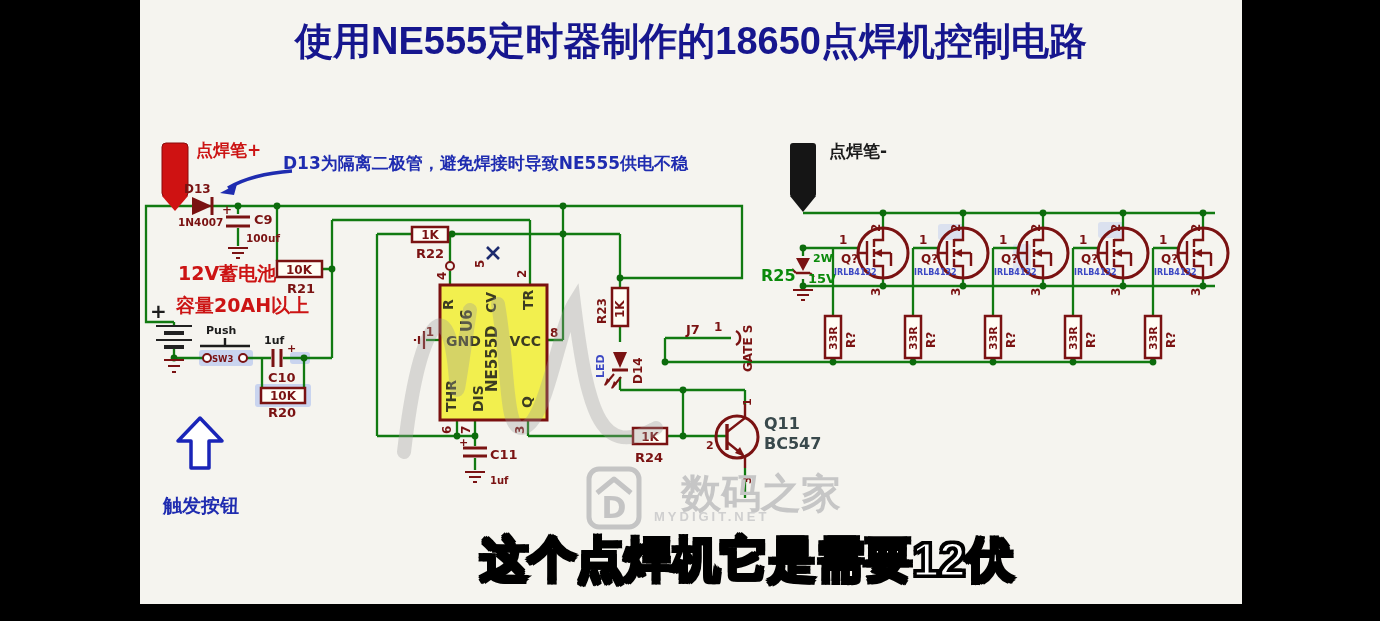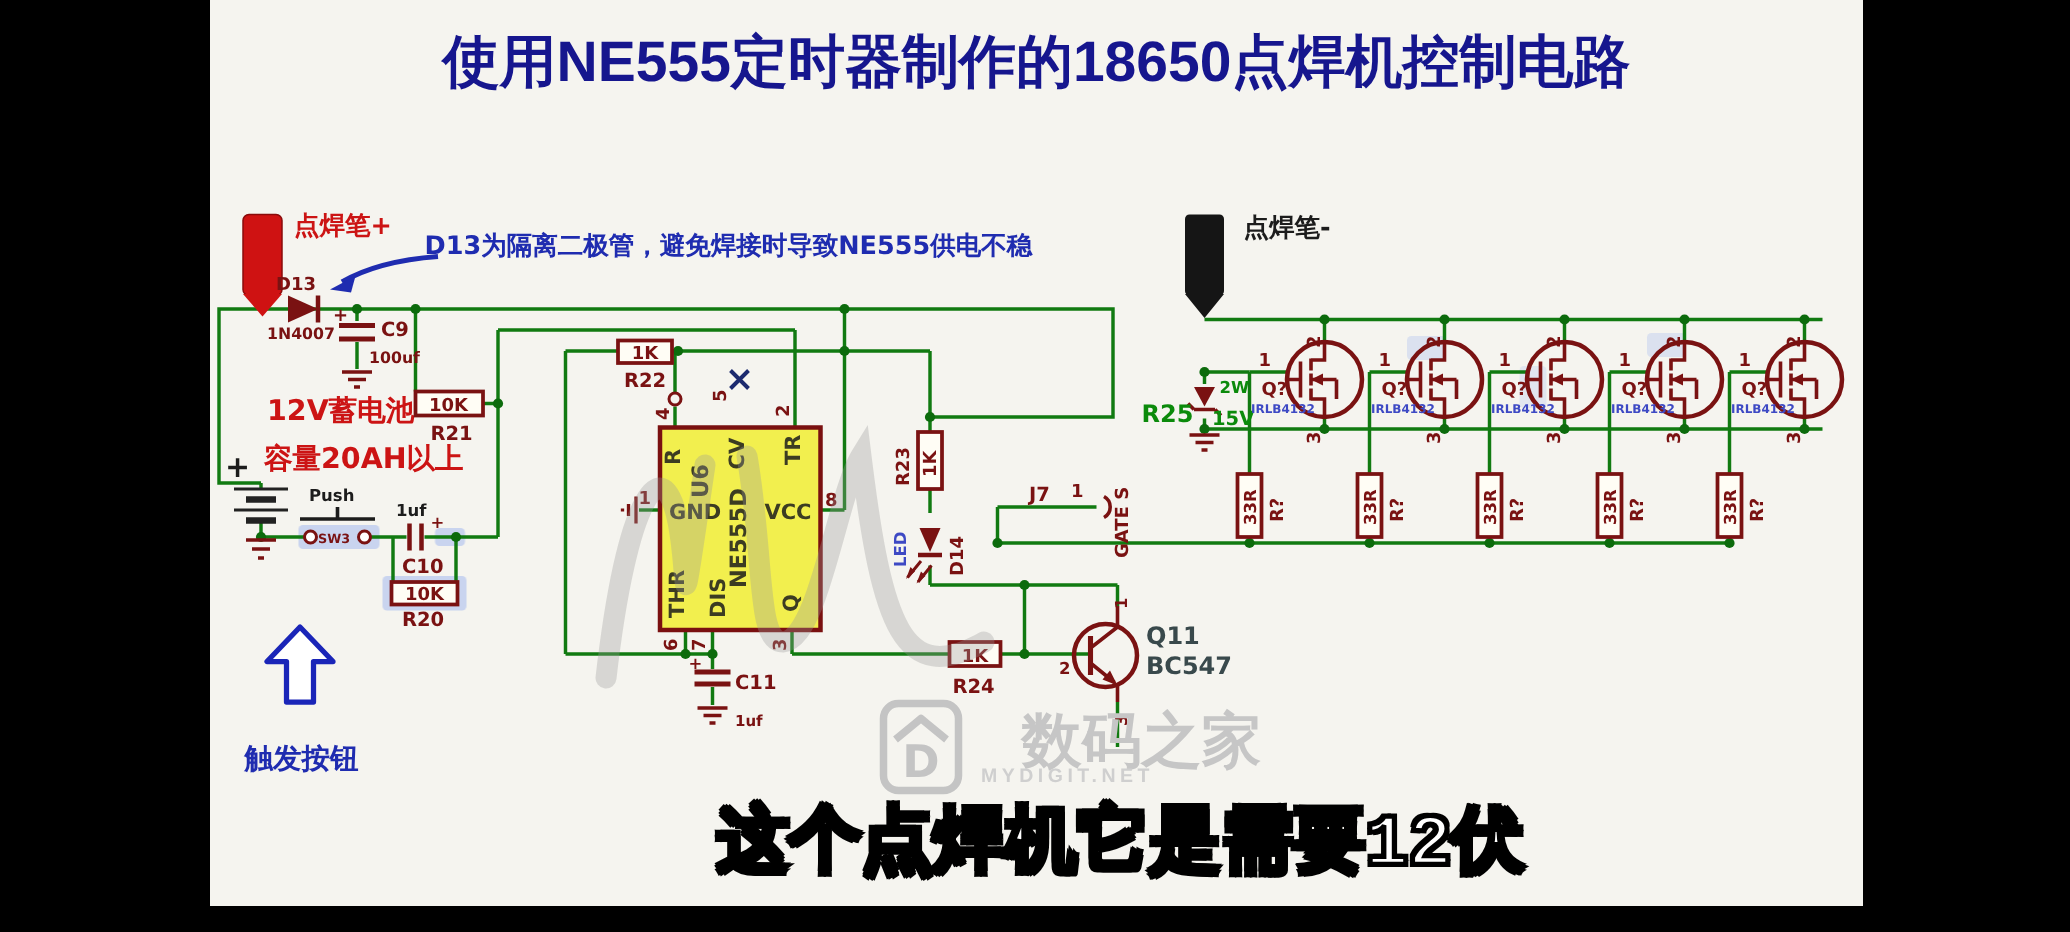--- a/index.html
+++ b/index.html
@@ -6,21 +6,21 @@
   .stage{position:relative;width:1380px;height:621px;background:#000;overflow:hidden;
          font-family:"Liberation Sans","DejaVu Sans",sans-serif;}
   .content-bg{position:absolute;left:140px;top:0;width:1102px;height:604px;background:#f5f4ef;}
   .bar{position:absolute;background:#000;}
   .bar.left{left:0;top:0;width:140px;height:621px;}
   .bar.right{left:1242px;top:0;width:138px;height:621px;}
   .bar.bottom{left:0;top:604px;width:1380px;height:17px;}
   .title{position:absolute;left:140px;top:16px;width:1102px;text-align:center;
          font-size:38px;font-weight:900;color:#16168e;letter-spacing:0px;}
   .subtitle{position:absolute;left:140px;top:528px;width:1214px;text-align:center;
-         font-family:Liberation Mono, monospace;font-size:48px;font-weight:900;
+         font-family:Liberation Sans, sans-serif;font-size:48px;font-weight:900;
          color:#fff;-webkit-text-stroke:3px #000;
          text-shadow:2px 2px 0 #000,-2px -2px 0 #000,2px -2px 0 #000,-2px 2px 0 #000;}
   .schematic{position:absolute;left:0;top:0;}
   .wm-name{position:absolute;left:681px;top:466px;font-size:40px;font-weight:900;color:#c6c6c6;}
   .wm-site{position:absolute;left:654px;top:509px;font-size:13px;font-weight:bold;
            letter-spacing:3px;color:#cfcfcf;}
   .wm-icon{position:absolute;left:586px;top:466px;}
   svg text{font-family:"DejaVu Sans","Liberation Sans",sans-serif;}
   .tm{fill:#7a1212;font-weight:bold;}
   .tc{fill:#3c3c22;font-weight:bold;}

